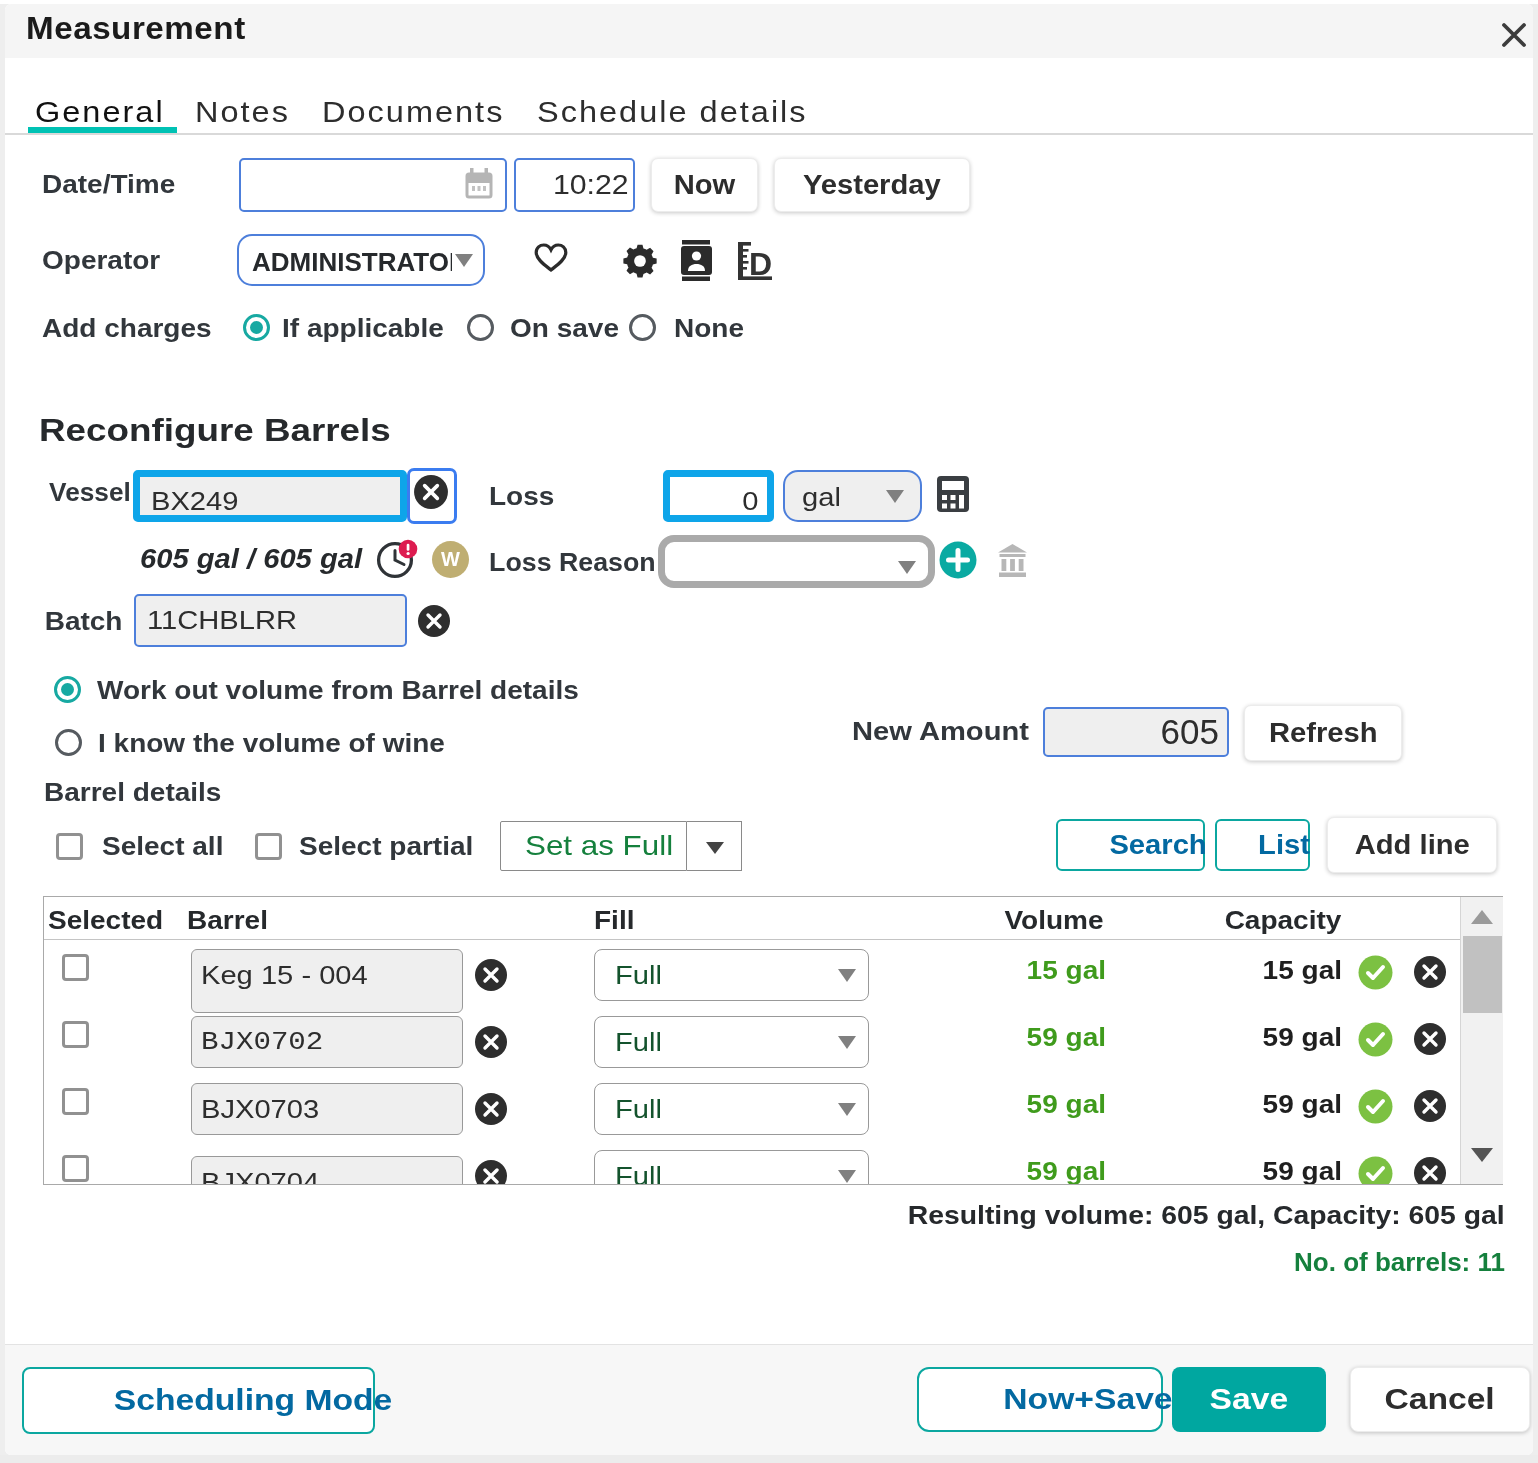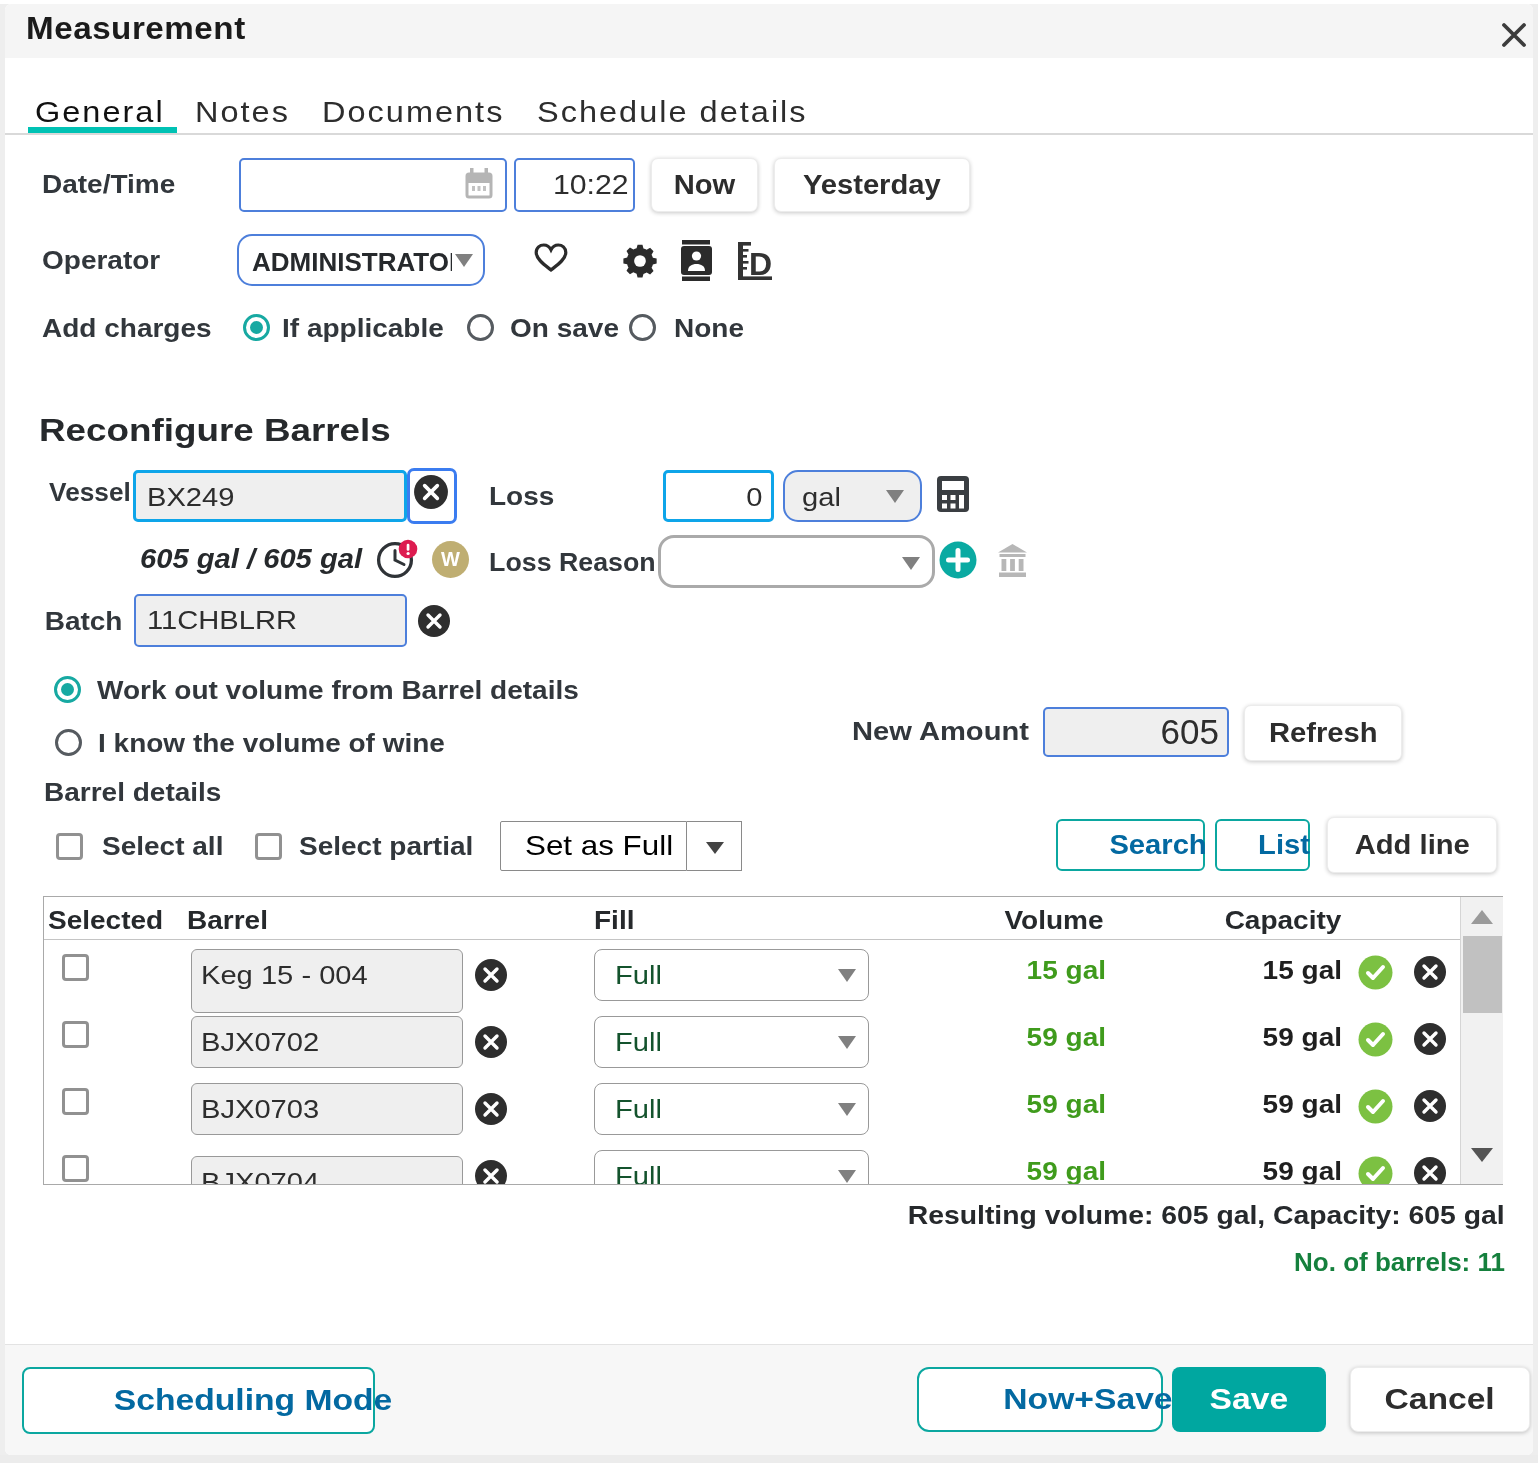--- a/index.html
+++ b/index.html
@@ -10,21 +10,21 @@
 #titlebar { position:absolute; left:0; top:0; width:1528px; height:54px; background:#f5f5f5; }
 #title { position:absolute; left:21px; top:7px; font-size:31px; font-weight:bold; color:#1b1b1b; letter-spacing:0.5px; transform:scaleX(1.07); transform-origin:left center; }
 .tab { position:absolute; top:92px; font-size:29px; letter-spacing:1.8px; color:#2d2d2d; transform:scaleX(1.12); transform-origin:left center; }
 #tabline { position:absolute; left:0px; top:129px; width:1528px; height:2px; background:#d9d9d9; }
 #tabul { position:absolute; left:23px; top:123px; width:149px; height:6px; background:#00c2b4; }
 .lbl { position:absolute; font-size:25px; font-weight:bold; color:#32373c; transform:scaleX(1.12); transform-origin:left center; white-space:nowrap; }
 .lblr { position:absolute; font-size:25px; font-weight:bold; color:#32373c; transform:scaleX(1.12); transform-origin:right center; white-space:nowrap; }
 .sx { display:inline-block; transform:scaleX(1.12); transform-origin:left center; white-space:nowrap; }
 .sxr { display:inline-block; transform:scaleX(1.12); transform-origin:right center; white-space:nowrap; }
 .btnw>span, .btnt>span { display:inline-block; transform:scaleX(1.08); transform-origin:center center; white-space:nowrap; }
-.inp { position:absolute; background:#fff; border:3px solid #0ea5e9; border-radius:5px; font-size:26px; color:#2d2d2d; }
+.inp { position:absolute; background:#fff; border:7px solid #0ea5e9; border-radius:5px; font-size:26px; color:#2d2d2d; }
 .blue { border:2px solid #4d7fdb; }
 .gray { background:#efefef; }
 .btnw { position:absolute; background:#fff; border:1px solid #ececec; border-radius:7px; box-shadow:0 1px 4px rgba(0,0,0,0.22); font-size:27px; font-weight:bold; color:#2d2d2d; display:flex; align-items:center; justify-content:center; }
 .btnt { position:absolute; background:#fff; border:2px solid #0ba7a0; border-radius:6px; font-size:27px; font-weight:bold; color:#0369a1; display:flex; align-items:center; justify-content:flex-end; }
 .caret { position:absolute; width:0; height:0; border-left:9px solid transparent; border-right:9px solid transparent; border-top:13px solid #808080; }
 .radio { position:absolute; width:27px; height:27px; border-radius:50%; border:3px solid #565b60; background:#fff; }
 .radio.on { border-color:#17a9a2; }
 .radio.on::after { content:""; position:absolute; left:4px; top:4px; width:13px; height:13px; border-radius:50%; background:#17a9a2; }
 .ck { position:absolute; width:27px; height:27px; border:3px solid #919191; border-radius:4px; background:#fff; }
 .xcirc { position:absolute; width:34px; height:34px; }
@@ -179,21 +179,21 @@
   <div class="inp gray blue" style="left:1038px; top:703px; width:186px; height:50px; text-align:right; line-height:46px; padding-right:8px; font-size:35px;"><span class="sxr" style="transform:none;">605</span></div>
   <div class="btnw" style="left:1239px; top:701px; width:158px; height:56px;">
       <span>Refresh</span>
     </div>
 
   <div class="lbl" style="left:39px; top:774px;">Barrel details</div>
   <div class="ck" style="left:51px; top:829px;"></div>
   <div class="lbl" style="left:97px; top:828px;">Select all</div>
   <div class="ck" style="left:250px; top:829px;"></div>
   <div class="lbl" style="left:294px; top:828px;">Select partial</div>
-  <div class="abs" style="left:495px; top:817px; width:187px; height:50px; border:1px solid #8a8a8a; background:#fff; border-radius:2px 0 0 2px; font-size:28px; color:#000000; line-height:48px; padding-left:24px;"><span class="sx">Set as Full</span></div>
+  <div class="abs" style="left:495px; top:817px; width:187px; height:50px; border:1px solid #8a8a8a; background:#fff; border-radius:2px 0 0 2px; font-size:28px; color:#15803d; line-height:48px; padding-left:24px;"><span class="sx">Set as Full</span></div>
   <div class="abs" style="left:682px; top:817px; width:55px; height:50px; border:1px solid #8a8a8a; border-left:none; background:#fff;">
       <span style="position:absolute; left:19px; top:20px; width:0; height:0; border-left:9px solid transparent; border-right:9px solid transparent; border-top:12px solid #444;"></span>
     </div>
   <div class="btnt" style="left:1051px; top:815px; width:149px; height:52px;">
       <span>Search</span>
     </div>
   <div class="btnt" style="left:1210px; top:815px; width:95px; height:52px;">
       <span>List</span>
     </div>
   <div class="btnw" style="left:1322px; top:813px; width:170px; height:56px;">
@@ -220,21 +220,21 @@
       <div class="blackv" style="left:1148px; top:16px; width:150px; text-align:right;">15 gal</div>
       <svg class="gcirc" style="left:1314px; top:15px;" viewBox="0 0 35 35">
           <circle cx="17.5" cy="17.5" r="17" fill="#7cc142"></circle>
           <path d="M10 18 l5 5 l10 -11" stroke="#fff" stroke-width="4" fill="none" stroke-linecap="round" stroke-linejoin="round"></path>
         </svg>
       <svg class="xcirc" style="left:1369px; top:15px;" viewBox="0 0 34 34">
           <circle cx="17" cy="17" r="16" fill="#2e2e2e"></circle>
           <path d="M11 11 L23 23 M23 11 L11 23" stroke="#fff" stroke-width="3.4" stroke-linecap="round"></path>
         </svg>
       <div class="ck" style="left:18px; top:81px;"></div>
-      <div class="cell-inp" style="left:147px; top:76px; width:272px; height:52px; line-height:50px; padding-left:9px;"><span class="sx">BJX0702</span></div>
+      <div class="cell-inp" style="left:147px; top:76px; width:272px; height:52px; line-height:50px; padding-left:9px;font-family:Liberation Mono, monospace;"><span class="sx">BJX0702</span></div>
       <svg class="xcirc" style="left:430px; top:85px;" viewBox="0 0 34 34">
           <circle cx="17" cy="17" r="16" fill="#2e2e2e"></circle>
           <path d="M11 11 L23 23 M23 11 L11 23" stroke="#fff" stroke-width="3.4" stroke-linecap="round"></path>
         </svg>
       <div class="fill-sel" style="left:550px; top:76px; width:275px; height:52px; line-height:50px; padding-left:20px;"><span class="sx">Full</span><span class="caret" style="right:12px; top:19px;"></span></div>
       <div class="green" style="left:912px; top:83px; width:150px; text-align:right;">59 gal</div>
       <div class="blackv" style="left:1148px; top:83px; width:150px; text-align:right;">59 gal</div>
       <svg class="gcirc" style="left:1314px; top:82px;" viewBox="0 0 35 35">
           <circle cx="17.5" cy="17.5" r="17" fill="#7cc142"></circle>
           <path d="M10 18 l5 5 l10 -11" stroke="#fff" stroke-width="4" fill="none" stroke-linecap="round" stroke-linejoin="round"></path>

